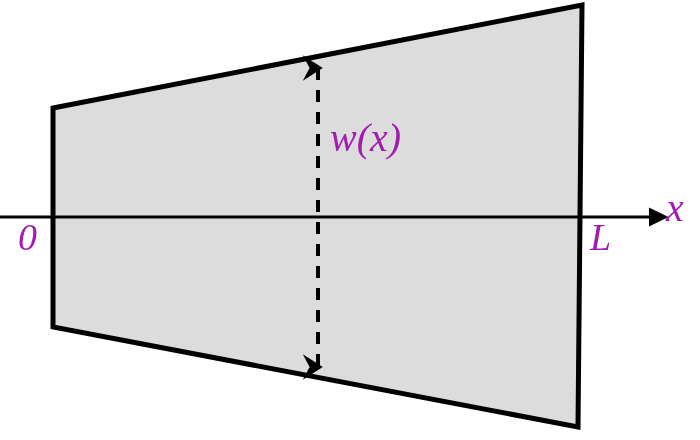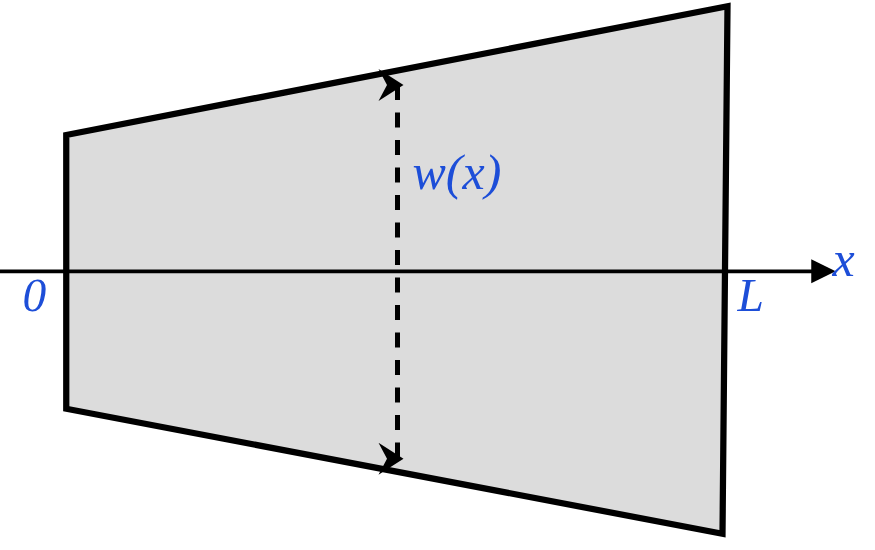--- a/index.html
+++ b/index.html
@@ -20,21 +20,21 @@
     left: 0;
     top: 0;
     width: 700px;
     height: 440px;
     display: block;
   }
   .math-label {
     position: absolute;
     font-family: "Liberation Serif", "DejaVu Serif", serif;
     font-style: italic;
-    color: #1d4ed8;
+    color: #a21caf;
     white-space: nowrap;
     line-height: 1;
     user-select: none;
   }
   #label-zero {
     left: 18px;
     top: 218px;
     font-size: 38px;
   }
   #label-L {

